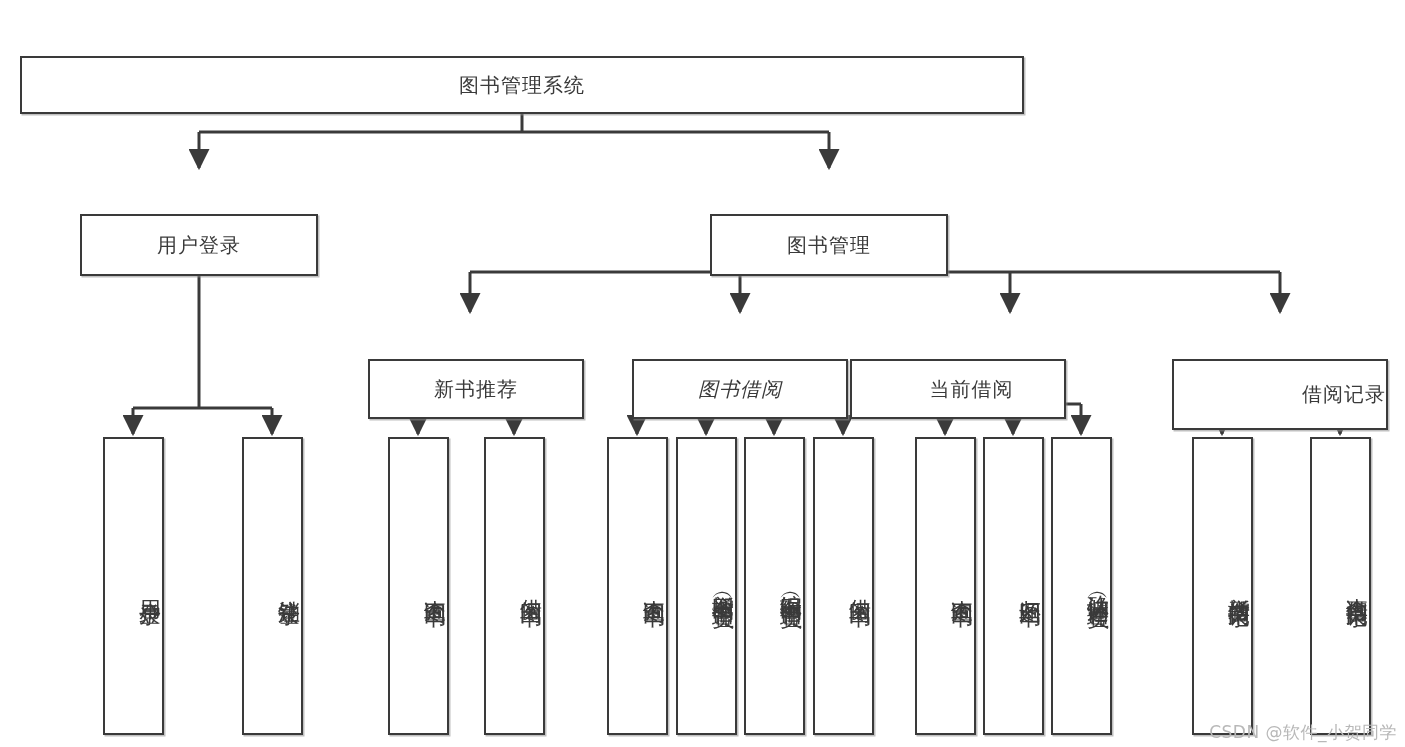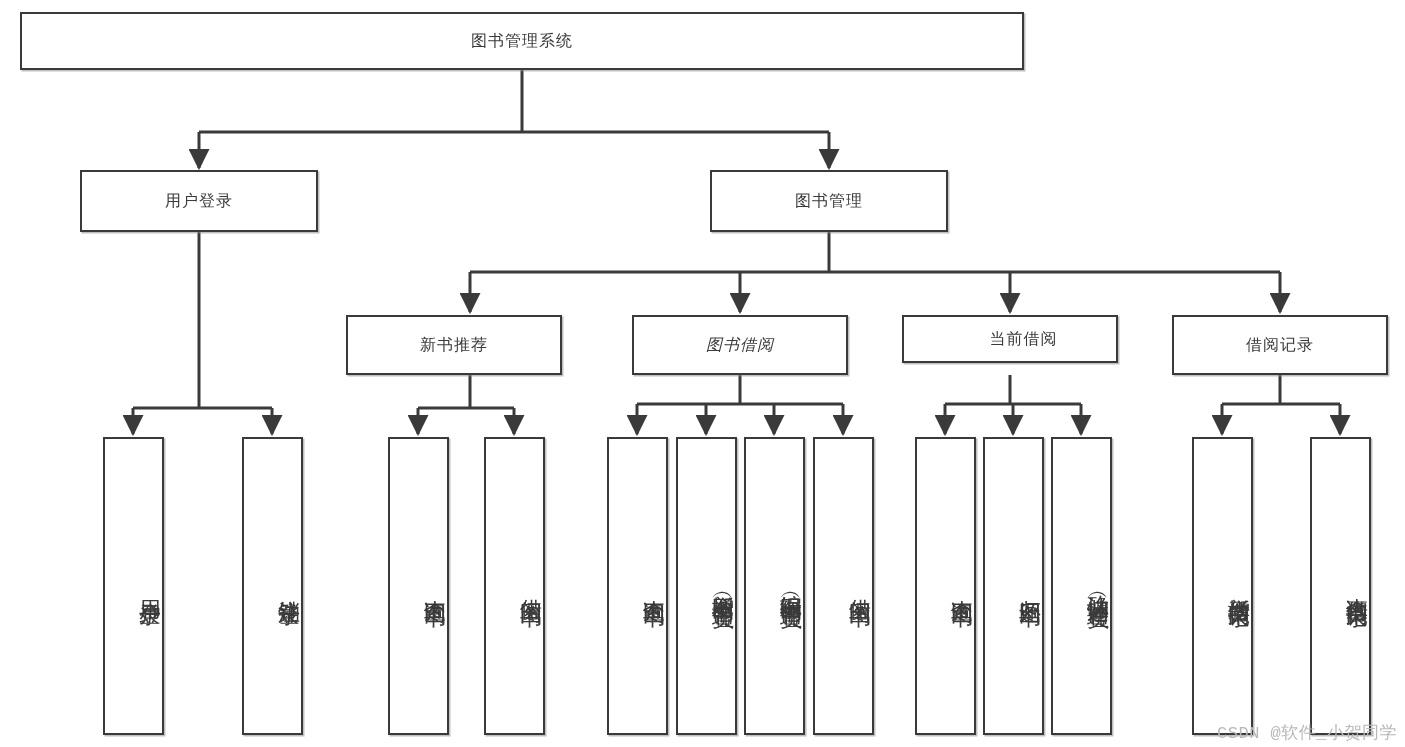--- a/index.html
+++ b/index.html
@@ -31,23 +31,24 @@
     border: 2px solid #3a3a3a;
     background: #ffffff;
     color: #3a3a3a;
     display: flex;
     align-items: center;
     justify-content: center;
     text-align: center;
     box-shadow: 1.5px 1.5px 0 0 rgba(140,140,140,0.55);
   }
   .node.h {
-    font-size: 16px;
+    font-size: 20px;
     line-height: 1.15;
     letter-spacing: 1px;
+    margin-top: 44px;
   }
   .node.v {
     writing-mode: vertical-rl;
     text-orientation: upright;
     font-size: 22px;
     line-height: 1.12;
     letter-spacing: 2px;
     padding: 6px 0;
     align-items: flex-start;
     justify-content: center;
@@ -58,21 +59,20 @@
   }
   #watermark {
     position: absolute;
     right: 8px;
     bottom: 3px;
     font-size: 17px;
     color: #b8b8b8;
     letter-spacing: 0.5px;
     white-space: nowrap;
     pointer-events: none;
-    font-family: Liberation Mono, monospace;
   }
 </style>
 </head>
 <body>
 
 <div id="canvas">
 
   <svg id="edges" viewBox="0 0 1405 747" xmlns="http://www.w3.org/2000/svg">
     <defs>
       <marker id="arrow" viewBox="0 0 10 10" refX="9" refY="5" markerWidth="7" markerHeight="7" orient="auto-start-reverse">
@@ -127,30 +127,30 @@
     <span>图书管理系统</span>
   </div>
 
   <div class="node h" style="left:80px; top:170px; width:238px; height:62px;">
     <span>用户登录</span>
   </div>
   <div class="node h" style="left:710px; top:170px; width:238px; height:62px;text-align:right;">
     <span>图书管理</span>
   </div>
 
-  <div class="node h" style="left:346px; top:315px; width:216px; height:60px;font-family:Liberation Serif, serif;">
+  <div class="node h" style="left:368px; top:315px; width:216px; height:60px;font-family:Liberation Serif, serif;">
     <span>新书推荐</span>
   </div>
   <div class="node h" style="left:632px; top:315px; width:216px; height:60px;font-style:italic;">
     <span>图书借阅</span>
   </div>
-  <div class="node h" style="left:902px; top:315px; width:216px; height:48px;padding-left:27px;">
+  <div class="node h" style="left:850px; top:315px; width:216px; height:60px;padding-left:27px;">
     <span>当前借阅</span>
   </div>
-  <div class="node h" style="left:1172px; top:315px; width:216px; height:60px;">
+  <div class="node h" style="left:1172px; top:315px; width:216px; height:71px;justify-content:flex-end;">
     <span>借阅记录</span>
   </div>
 
   <div class="node v" style="left:103px; top:437px; width:61px; height:298px;">
     <span class="vlabel">用户登录</span>
   </div>
   <div class="node v" style="left:242px; top:437px; width:61px; height:298px;">
     <span class="vlabel">注销登录</span>
   </div>
 

